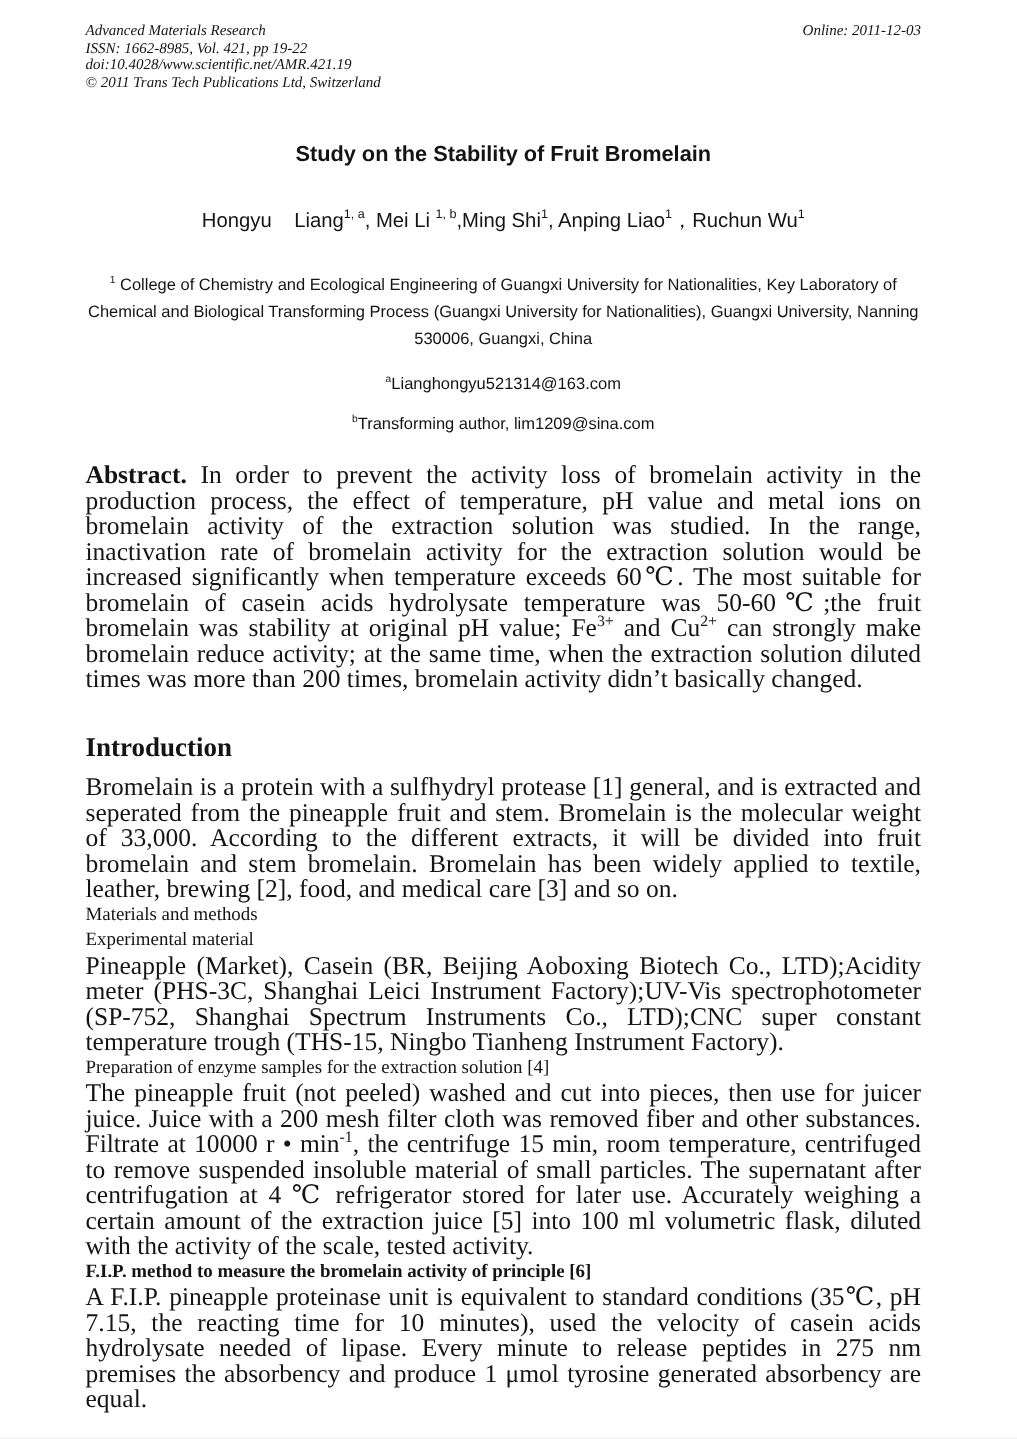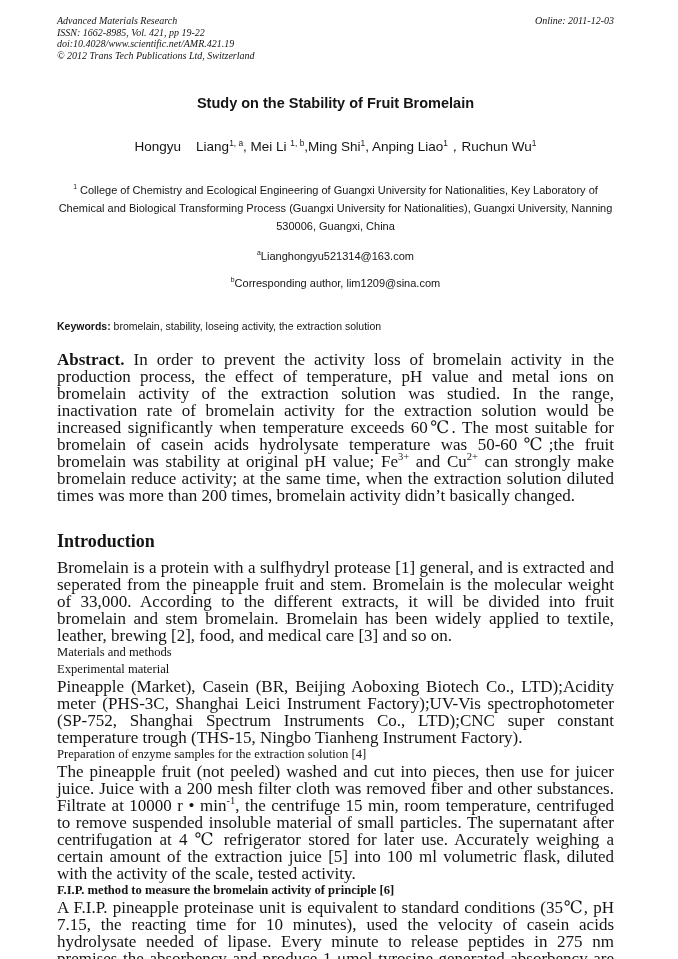--- a/index.html
+++ b/index.html
@@ -89,36 +89,35 @@
 </head>
 <body>
 
 <div class="page">
 
   <div class="header-row">
     <div class="header-left">
       <div>Advanced Materials Research</div>
       <div>ISSN: 1662-8985, Vol. 421, pp 19-22</div>
       <div>doi:10.4028/www.scientific.net/AMR.421.19</div>
-      <div>© 2012 Trans Tech Publications Ltd, Switzerland</div>
+      <div>© 2011 Trans Tech Publications Ltd, Switzerland</div>
     </div>
     <div class="header-right">Online: 2011-12-03</div>
   </div>
 
   <h1 class="title">Study on the Stability of Fruit Bromelain</h1>
 
   <div class="authors"><span>Hongyu    Liang</span><sup>1, a</sup><span>, Mei Li </span><sup>1, b</sup><span>,Ming Shi</span><sup>1</sup><span>, Anping Liao</span><sup>1</sup><span>，Ruchun Wu</span><sup>1</sup></div>
 
   <div class="affiliation"><sup>1</sup><span> College of Chemistry and Ecological Engineering of Guangxi University for Nationalities, Key Laboratory of Chemical and Biological Transforming Process (Guangxi University for Nationalities), Guangxi University, Nanning 530006, Guangxi, China</span></div>
 
   <div class="email"><sup>a</sup><span>Lianghongyu521314@163.com</span></div>
 
-  <div class="email"><sup>b</sup><span>Corresponding author, lim1209@sina.com</span></div>
+  <div class="email"><sup>b</sup><span>Transforming author, lim1209@sina.com</span></div>
 
-  <div class="keywords"><span style="font-weight: bold;">Keywords:</span><span> bromelain, stability, loseing activity, the extraction solution</span></div>
 
   <p class="body-par abstract"><span style="font-weight: bold;">Abstract.</span><span> In order to prevent the activity loss of bromelain activity in the production process, the effect of temperature, pH value and metal ions on bromelain activity of the extraction solution was studied. In the range, inactivation rate of bromelain activity for the extraction solution would be increased significantly when temperature exceeds 60℃. The most suitable for bromelain of casein acids hydrolysate temperature was 50-60℃;the fruit bromelain was stability at original pH value; Fe</span><sup>3+</sup><span> and Cu</span><sup>2+</sup><span> can strongly make bromelain reduce activity; at the same time, when the extraction solution diluted times was more than 200 times, bromelain activity didn’t basically changed.</span></p>
 
   <h2 class="section-heading">Introduction</h2>
 
   <p class="body-par">Bromelain is a protein with a sulfhydryl protease [1] general, and is extracted and seperated from the pineapple fruit and stem. Bromelain is the molecular weight of 33,000. According to the different extracts, it will be divided into fruit bromelain and stem bromelain. Bromelain has been widely applied to textile, leather, brewing [2], food, and medical care [3] and so on.</p>
 
   <div class="body-line">Materials and methods</div>
 
   <div class="body-line">Experimental material</div>

